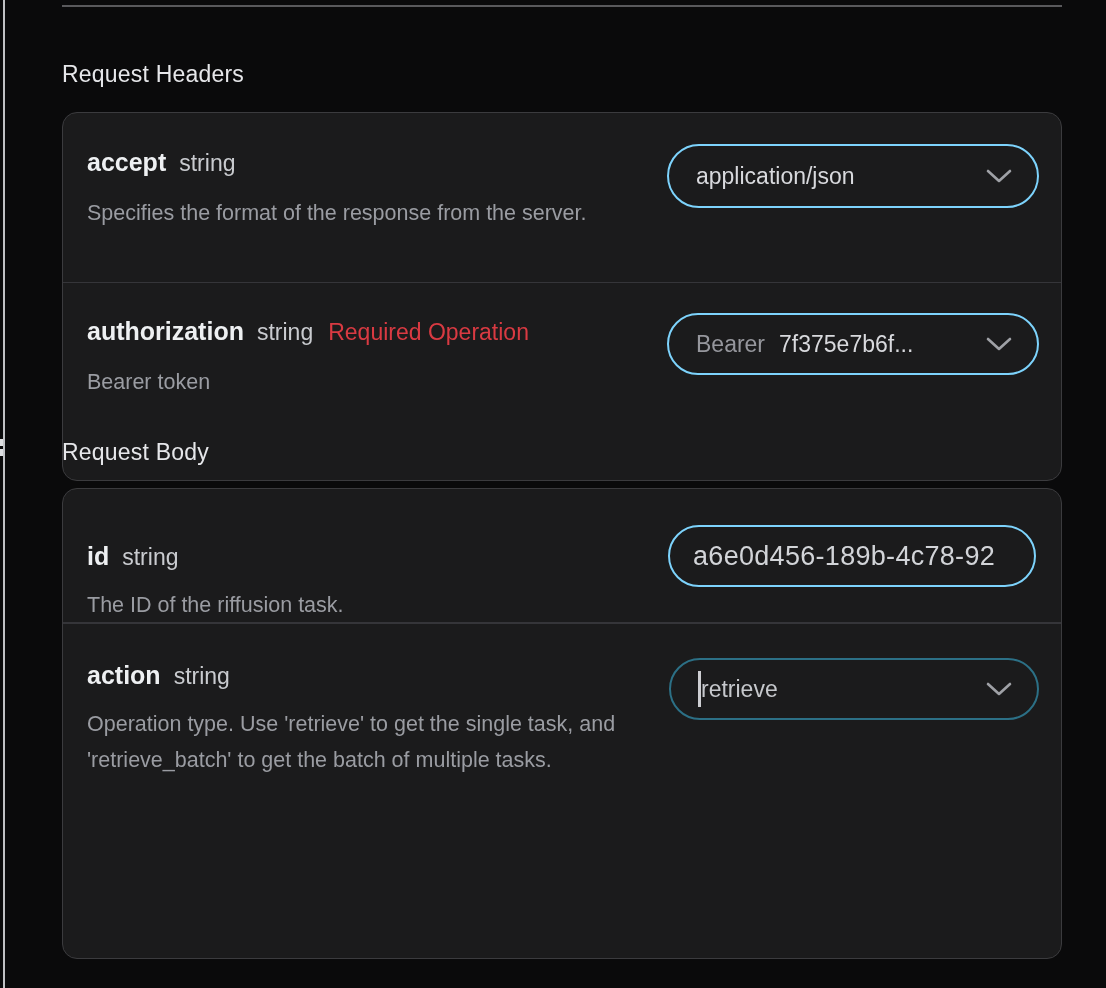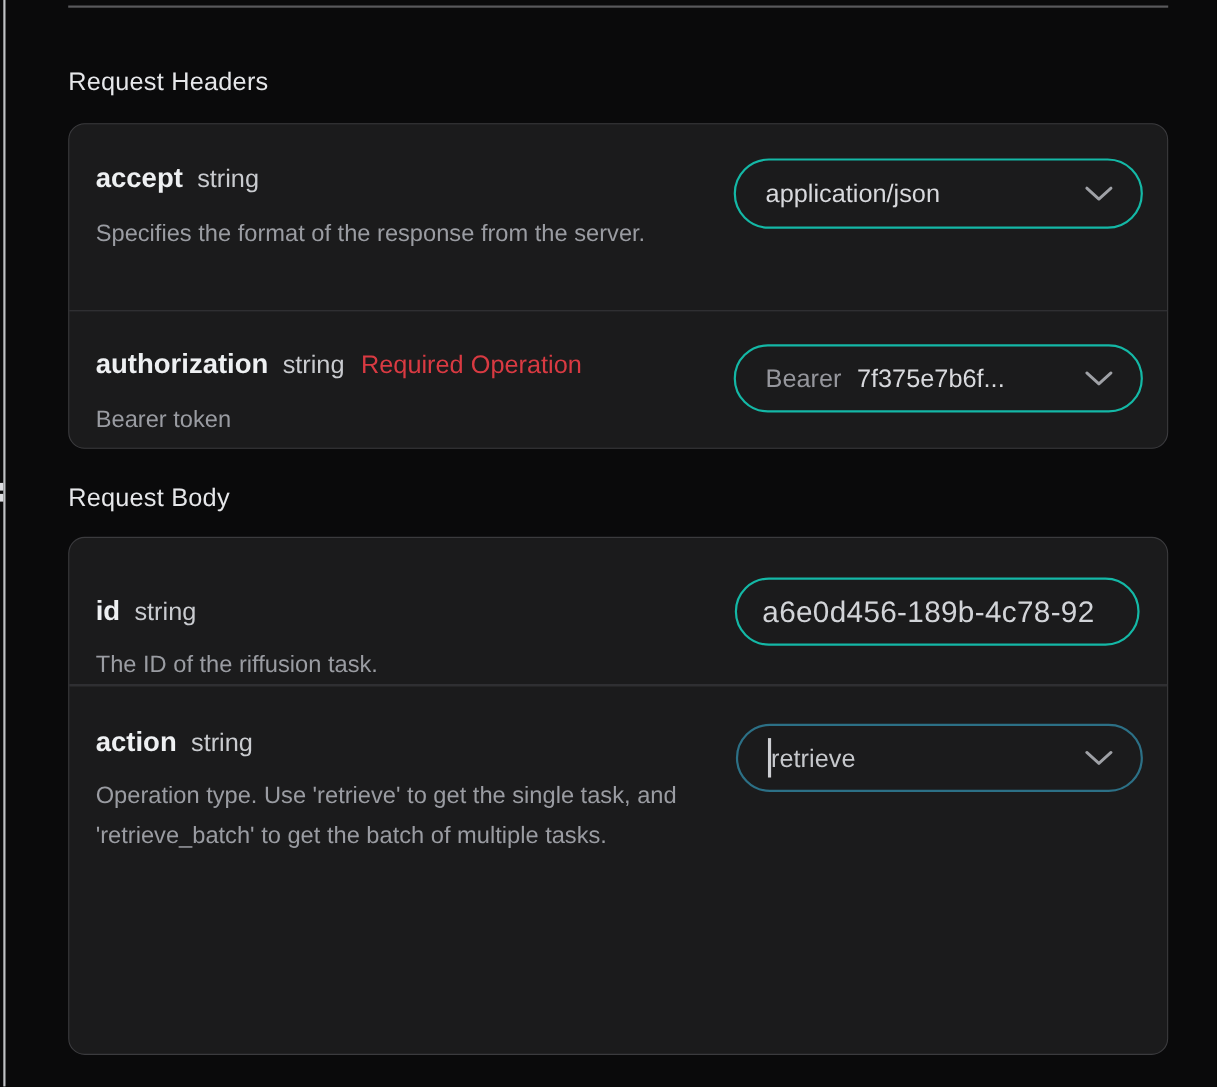--- a/index.html
+++ b/index.html
@@ -25,21 +25,21 @@
   .row-divider{height:1px;background:#353539;width:100%;}
 
   .param-title{display:flex;align-items:baseline;line-height:30px;}
   .param-name{font-weight:700;font-size:25px;color:#eef0f2;}
   .param-type{font-size:23px;color:#c9cbcf;margin-left:13px;}
   .required-label{font-size:23px;color:#d93a42;margin-left:15px;}
   .param-desc{margin-top:17px;font-size:21.5px;line-height:36px;color:#9a9ca2;max-width:548px;}
 
   .control{
     position:absolute;box-sizing:border-box;display:flex;align-items:center;
-    border:2px solid #14b8a6;border-radius:40px;background:transparent;cursor:pointer;
+    border:2px solid #7dd3fc;border-radius:40px;background:transparent;cursor:pointer;
   }
   .select{right:22px;width:372px;height:64px;padding:0 24px 0 27px;justify-content:space-between;}
   .select .sval{font-size:23px;color:#d8d9dd;white-space:nowrap;}
   .select .sprefix{font-size:23px;color:#96979d;margin-right:14px;}
   .valwrap{display:flex;align-items:center;overflow:hidden;}
   .chev{flex:0 0 auto;margin-left:14px;}
 
   .input-pill{
     right:25px;width:368px;height:62px;padding:0 22px 0 23px;border-radius:40px;
     overflow:hidden;white-space:nowrap;cursor:text;
@@ -60,21 +60,21 @@
 
 <div class="stage">
 
   <div class="left-scroll-line"></div>
   <div class="left-notch" style="top:439px"></div>
   <div class="left-notch" style="top:449px"></div>
   <div class="top-divider"></div>
 
   <div class="section-label" style="top:60px">Request Headers</div>
 
-  <section class="panel" style="top:112px;height:296px">
+  <section class="panel" style="top:112px;height:369px">
 
     <div class="row" style="height:169px">
       <div class="param-title">
         <span class="param-name">accept</span>
         <span class="param-type">string</span>
       </div>
       <div class="param-desc">Specifies the format of the response from the server.</div>
       <div class="control select" style="top:31px">
         <span class="valwrap">
           <span class="sval">application/json</span>

